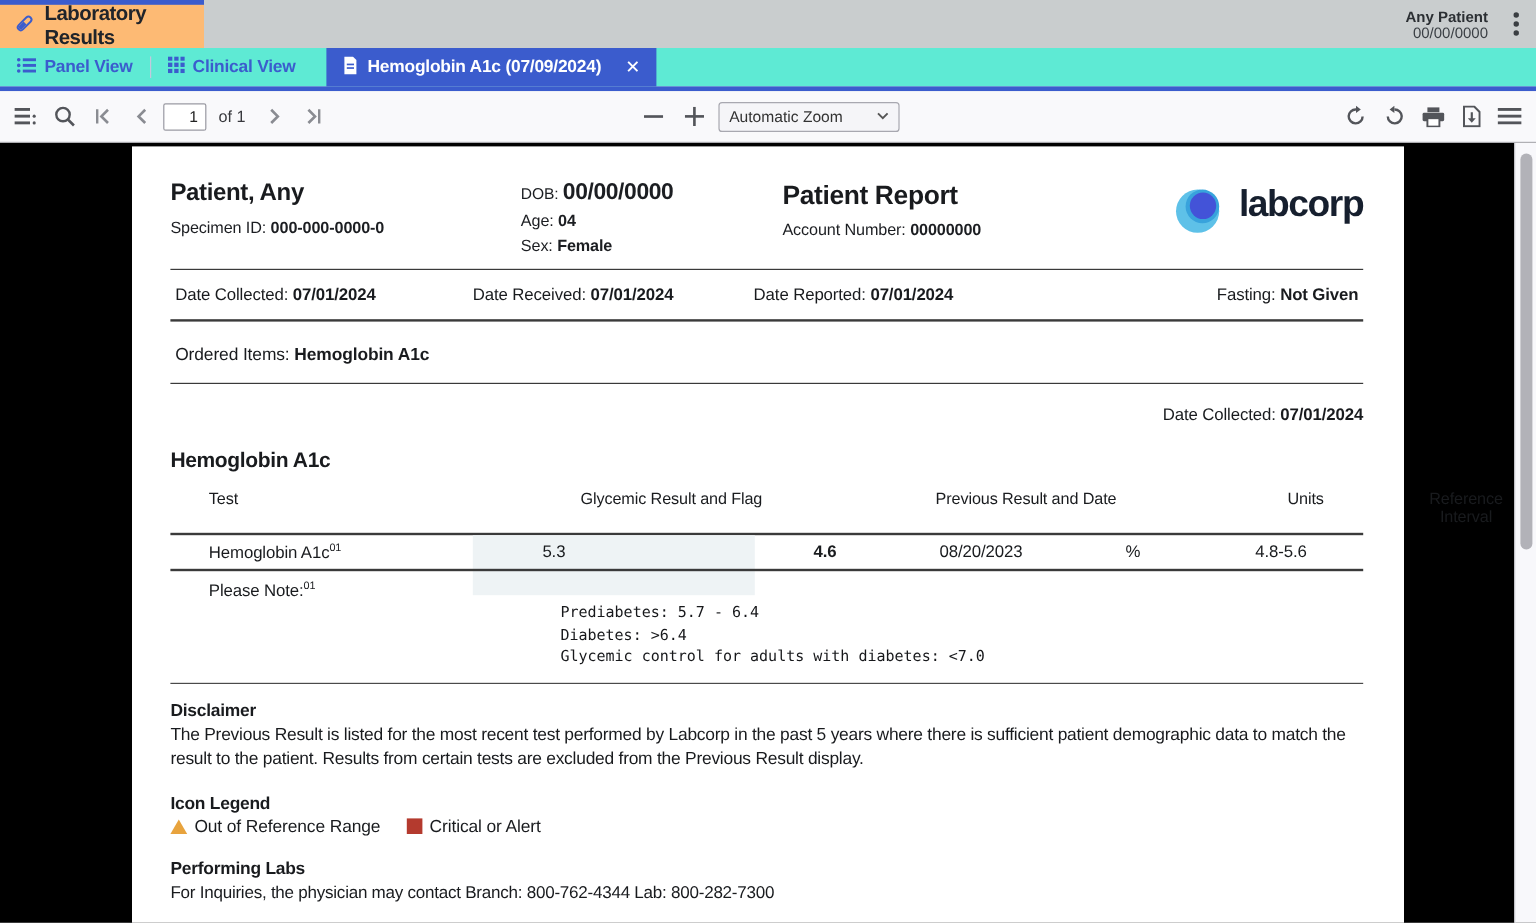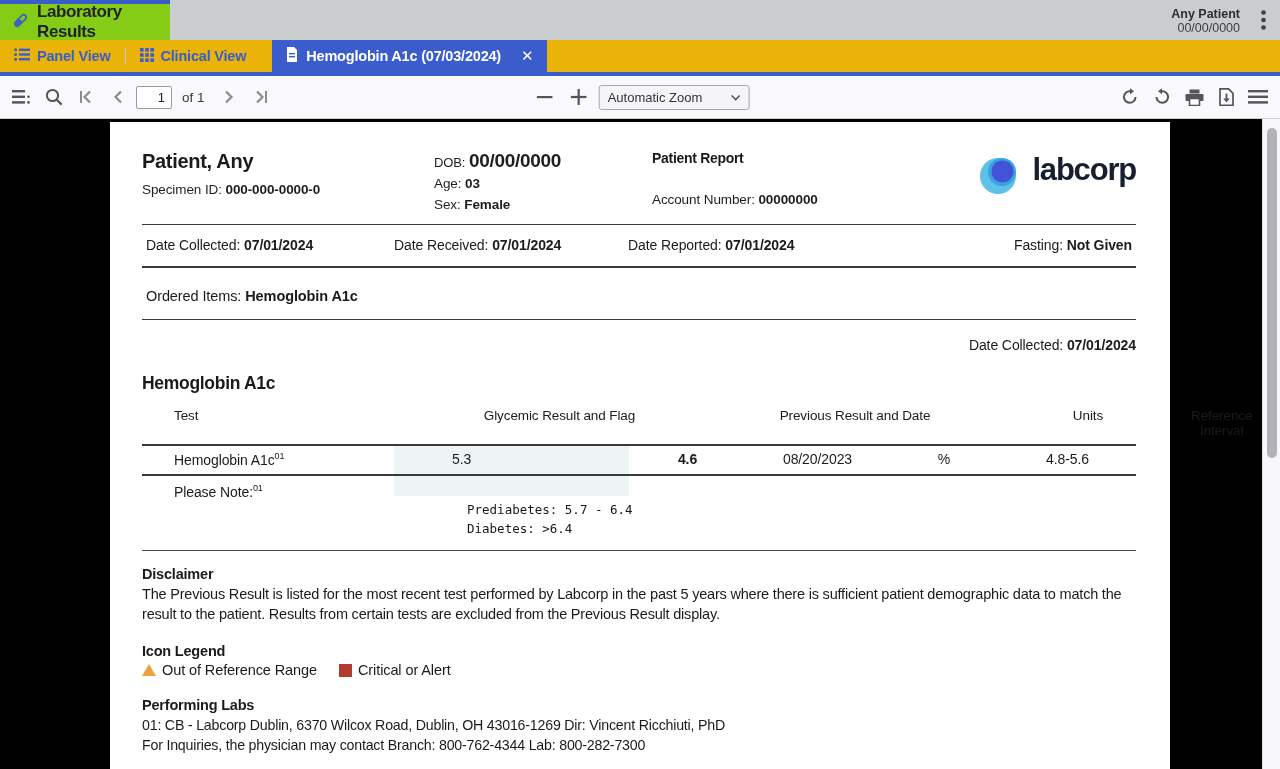--- a/index.html
+++ b/index.html
@@ -1,32 +1,32 @@
 <!DOCTYPE html>
 <html><head>
 <meta charset="utf-8">
 <style>
   * { margin:0; padding:0; box-sizing:border-box; }
   html,body { width:1280px; height:769px; overflow:hidden; background:#e7e7eb;
     font-family:"Liberation Sans", sans-serif; }
 
   
   .appbar { height:40px; background:#c9cdce; display:flex; align-items:stretch; }
-  .logo-box { width:170px; background:#84cc16; border-top:4px solid #3b5ccd;
+  .logo-box { width:170px; background:#fdba74; border-top:4px solid #3b5ccd;
     display:flex; align-items:center; gap:8px; padding-left:12px; }
   .app-title { font-size:17px; font-weight:700; color:#20242a; letter-spacing:-0.4px; }
   .appbar-spacer { flex:1; }
   .patient-chip { display:flex; align-items:center; padding-right:6px; }
   .patient-chip .txt { text-align:right; line-height:14px; padding-top:2px; }
   .patient-chip .name { font-size:12.5px; font-weight:700; color:#2b2f33; }
   .patient-chip .dob { font-size:12.5px; color:#3a3f44; }
   .kebab { width:34px; display:flex; align-items:center; justify-content:center; cursor:pointer; }
 
   
-  .tabbar { height:32px; background:#eab308; display:flex; align-items:stretch; }
+  .tabbar { height:32px; background:#5eead4; display:flex; align-items:stretch; }
   .tab-link { display:flex; align-items:center; gap:7px; padding:0 14px; color:#3b5ccd;
     font-size:14.5px; font-weight:700; cursor:pointer; letter-spacing:-0.2px; }
   .tab-divider { width:1px; background:#c3c8dd; margin:7px 0; }
   .tab-active { margin-left:12px; background:#3b5ccd; color:#fff; display:flex; align-items:center;
     gap:8px; padding:0 14px; font-size:14.5px; font-weight:600; cursor:pointer; letter-spacing:-0.2px;}
   .tab-close { margin-left:12px; font-size:15px; font-weight:400; cursor:pointer; }
   .blue-strip { height:4px; background:#3b5ccd; }
 
   
   .pdftoolbar { height:43px; background:#f9f9fb; border-bottom:1px solid #cfcfd6;
@@ -56,21 +56,21 @@
   .hdr-grid { display:flex; }
   .hdr-col1 { width:292px; }
   .hdr-col2 { width:218px; }
   .hdr-col3 { flex:1; }
   .pt-name { font-size:20px; font-weight:700; letter-spacing:-0.3px; margin-bottom:9px; }
   .hdr-line { font-size:13.5px; margin-bottom:6px; color:#1c1e22; }
   .hdr-line b { font-weight:700; }
   .dob-line { margin-bottom:4px; }
   .dob-lbl { font-size:13px; }
   .dob-val { font-size:19px; font-weight:700; letter-spacing:-0.3px; }
-  .rpt-title { font-size:14px; font-weight:700; margin-bottom:26px; letter-spacing:-0.3px; }
+  .rpt-title { font-size:22px; font-weight:700; margin-bottom:8px; letter-spacing:-0.3px; }
   .logo { display:flex; align-items:flex-start; gap:10px; margin-left:auto; padding-top:2px; }
   .logo-word { font-size:31px; font-weight:700; color:#161f2e; letter-spacing:-1.2px; }
 
   .rule-1 { border-top:1px solid #3a3a3a; margin-top:6px; }
   .dates-row { display:flex; align-items:center; padding:12px 4px 13px 4px; font-size:14px; }
   .dc1 { width:248px; } .dc2 { width:234px; } .dc3 { flex:1; } .dc4 { text-align:right; }
   .rule-2 { border-top:2px solid #3a3a3a; }
 
   .ordered { padding:20px 4px 15px 4px; font-size:14.5px; }
   .sec-date { text-align:right; padding:17px 0 6px 0; font-size:14px; }
@@ -180,21 +180,21 @@
     <span>Clinical View</span>
   </div>
   <div class="tab-active">
     <span>
       <svg width="12" height="15" viewBox="0 0 12 15">
         <path d="M1 0 h7 l3 3 v12 h-10 z" fill="#ffffff"></path>
         <rect x="3" y="6" width="6" height="1.4" fill="#3b5ccd"></rect>
         <rect x="3" y="9" width="6" height="1.4" fill="#3b5ccd"></rect>
       </svg>
     </span>
-    <span>Hemoglobin A1c (07/03/2024)</span>
+    <span>Hemoglobin A1c (07/09/2024)</span>
     <span class="tab-close">✕</span>
   </div>
 </div>
 <div class="blue-strip"></div>
 
 <div class="pdftoolbar">
   <div class="tool-group">
     <div class="tool-btn">
       <svg width="20" height="16" viewBox="0 0 20 16">
         <g fill="#53555a">
@@ -305,21 +305,21 @@
     <div class="hdr-grid">
       <div class="hdr-col1">
         <div class="pt-name">Patient, Any</div>
         <div class="hdr-line"><span>Specimen ID:</span>
           <b>000-000-0000-0</b></div>
       </div>
       <div class="hdr-col2">
         <div class="hdr-line dob-line"><span class="dob-lbl">DOB:</span>
           <span class="dob-val">00/00/0000</span></div>
         <div class="hdr-line"><span>Age:</span>
-          <b>03</b></div>
+          <b>04</b></div>
         <div class="hdr-line"><span>Sex:</span>
           <b>Female</b></div>
       </div>
       <div class="hdr-col3">
         <div class="rpt-title">Patient Report</div>
         <div class="hdr-line"><span>Account Number:</span>
           <b>00000000</b></div>
       </div>
       <div class="logo">
         <span>
@@ -380,20 +380,21 @@
         </div>
         <div class="c-units">%</div>
         <div class="c-ref">4.8-5.6</div>
       </div>
       <div class="note-row">
         <span>Please Note:</span><sup>01</sup>
       </div>
       <div class="note-block">
         <div>Prediabetes: 5.7 - 6.4</div>
         <div>Diabetes: &gt;6.4</div>
+        <div>Glycemic control for adults with diabetes: &lt;7.0</div>
       </div>
       <div class="rule-3"></div>
     </div>
 
     <div class="disclaimer">
       <div class="blk-title">Disclaimer</div>
       <p>The Previous Result is listed for the most recent test performed by Labcorp in the past 5 years where there is sufficient patient demographic data to match the result to the patient. Results from certain tests are excluded from the Previous Result display.</p>
     </div>
 
     <div class="legend">
@@ -401,21 +402,20 @@
       <div class="legend-row">
         <span class="tri"></span>
         <span>Out of Reference Range</span>
         <span class="sq"></span>
         <span>Critical or Alert</span>
       </div>
     </div>
 
     <div class="labs">
       <div class="blk-title">Performing Labs</div>
-      <p>01: CB - Labcorp Dublin, 6370 Wilcox Road, Dublin, OH 43016-1269 Dir: Vincent Ricchiuti, PhD</p>
       <p>For Inquiries, the physician may contact Branch: 800-762-4344 Lab: 800-282-7300</p>
     </div>
 
   </div>
 
   <div class="vscroll">
     <div class="vthumb"></div>
   </div>
 </div>
 

